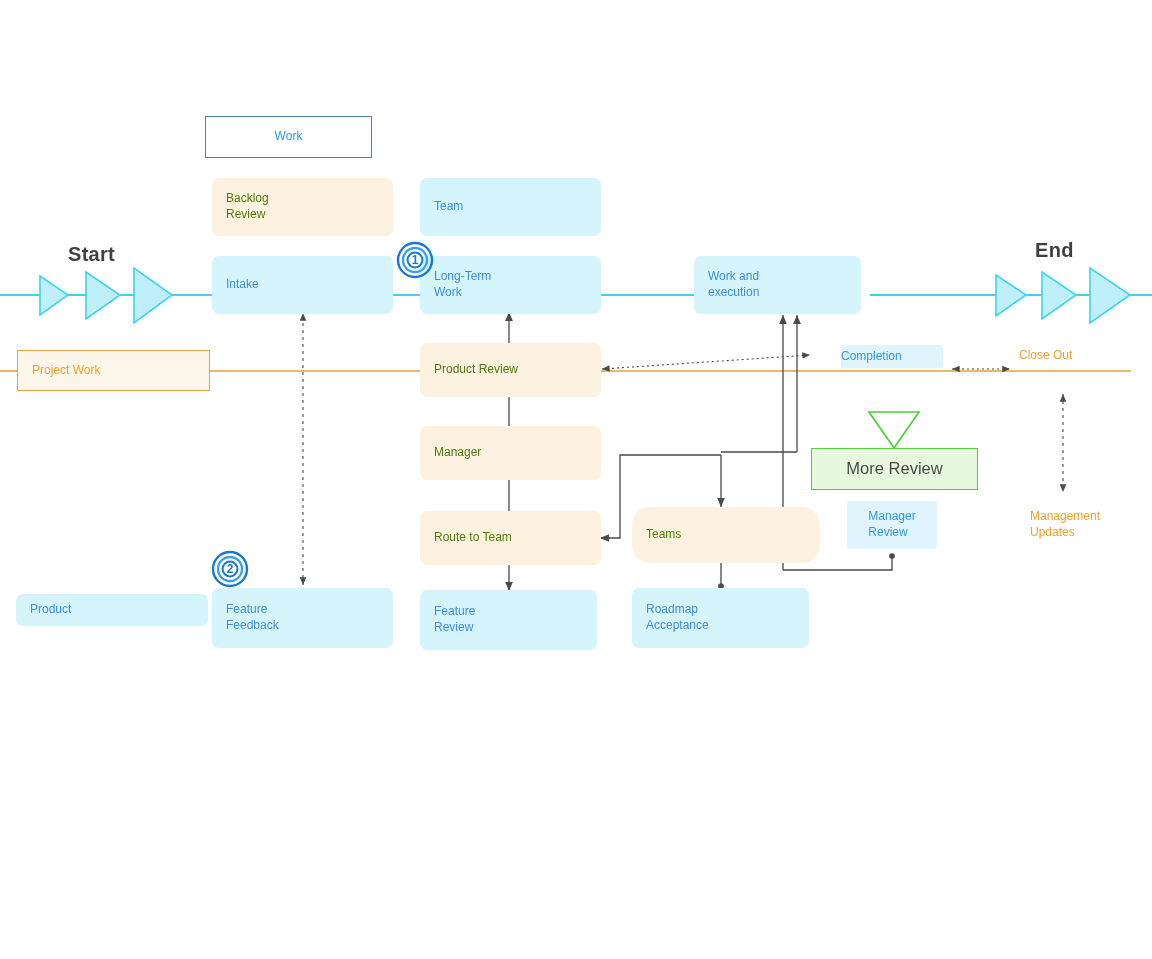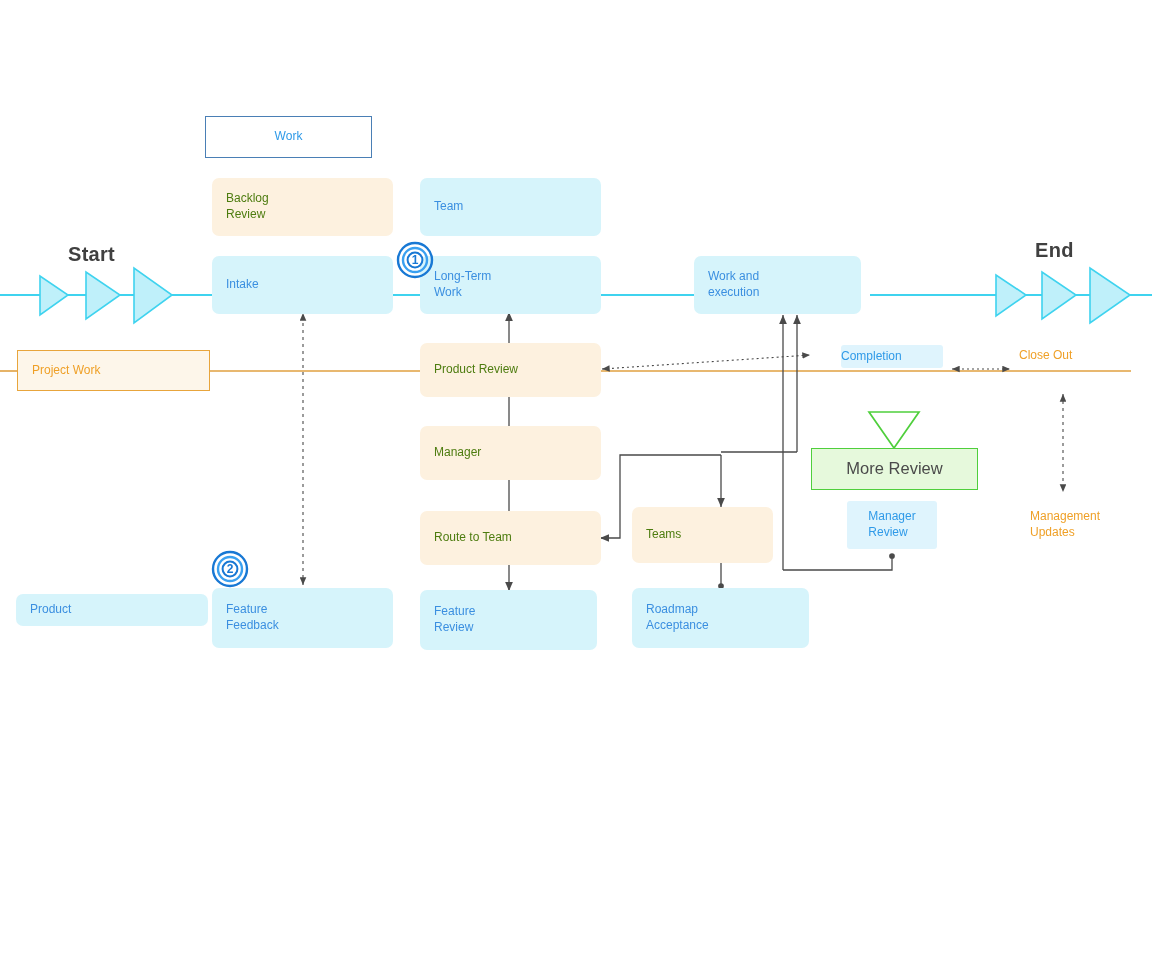--- a/index.html
+++ b/index.html
@@ -190,21 +190,21 @@
   <div class="node orange-text-plain" style="left:1019px; top:344px; width:110px; height:24px; padding-left:0;">Close Out</div>
 
   <div class="node blue-text-plain" style="left:841px; top:345px; width:102px; height:23px; padding-left:0; padding-right:16px;">Completion</div>
 
   <div class="node orange-fill" style="left:420px; top:426px; width:181px; height:54px;">Manager</div>
 
   <div class="node center more-review-box" style="left:811px; top:448px; width:167px; height:42px;">More Review</div>
 
   <div class="node orange-fill" style="left:420px; top:511px; width:181px; height:54px;">Route to Team</div>
 
-  <div class="node orange-fill" style="left:632px; top:507px; width:141px; height:56px;">Teams</div>
+  <div class="node orange-fill" style="left:632px; top:507px; width:188px; height:56px;border-radius:18px;">Teams</div>
 
   <div class="node center blue-text-plain" style="left:847px; top:501px; width:90px; height:48px; padding:0;">Manager
 Review</div>
 
   <div class="node center orange-text-plain" style="left:1000px; top:501px; width:130px; height:48px; padding:0;">Management
 Updates</div>
 
   <div class="node blue-fill" style="left:16px; top:594px; width:192px; height:32px;">Product</div>
 
   <div class="node blue-fill" style="left:212px; top:588px; width:181px; height:60px;">Feature

